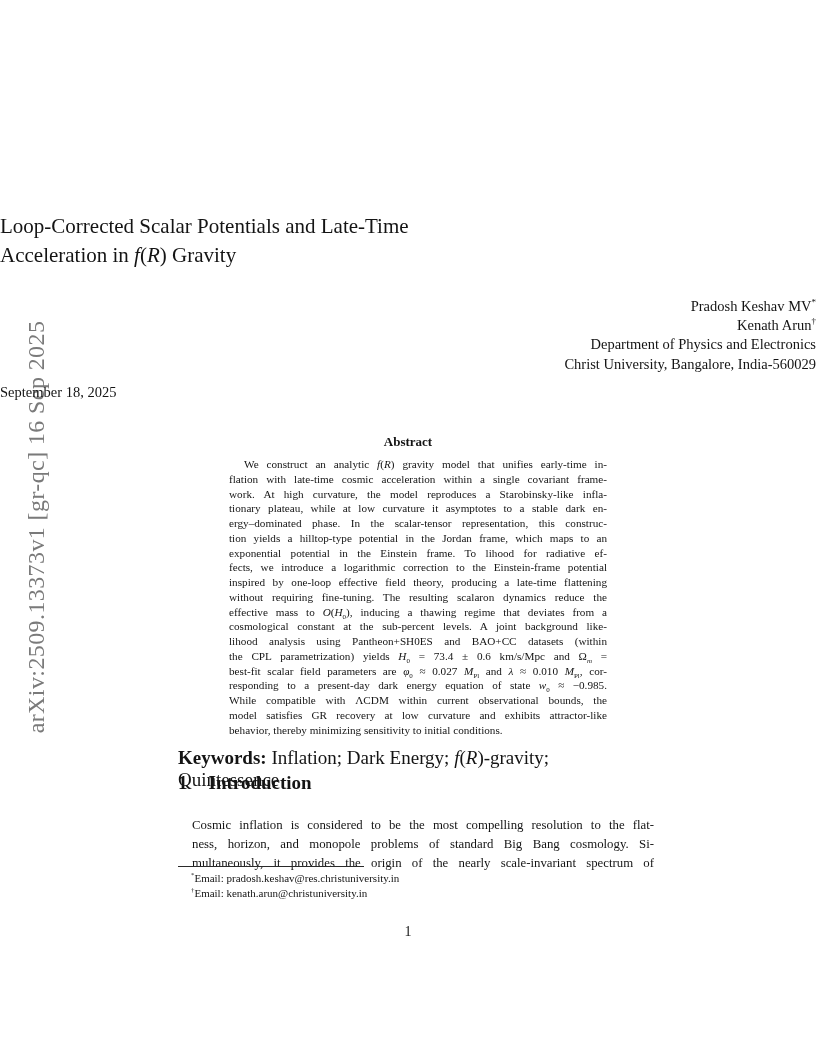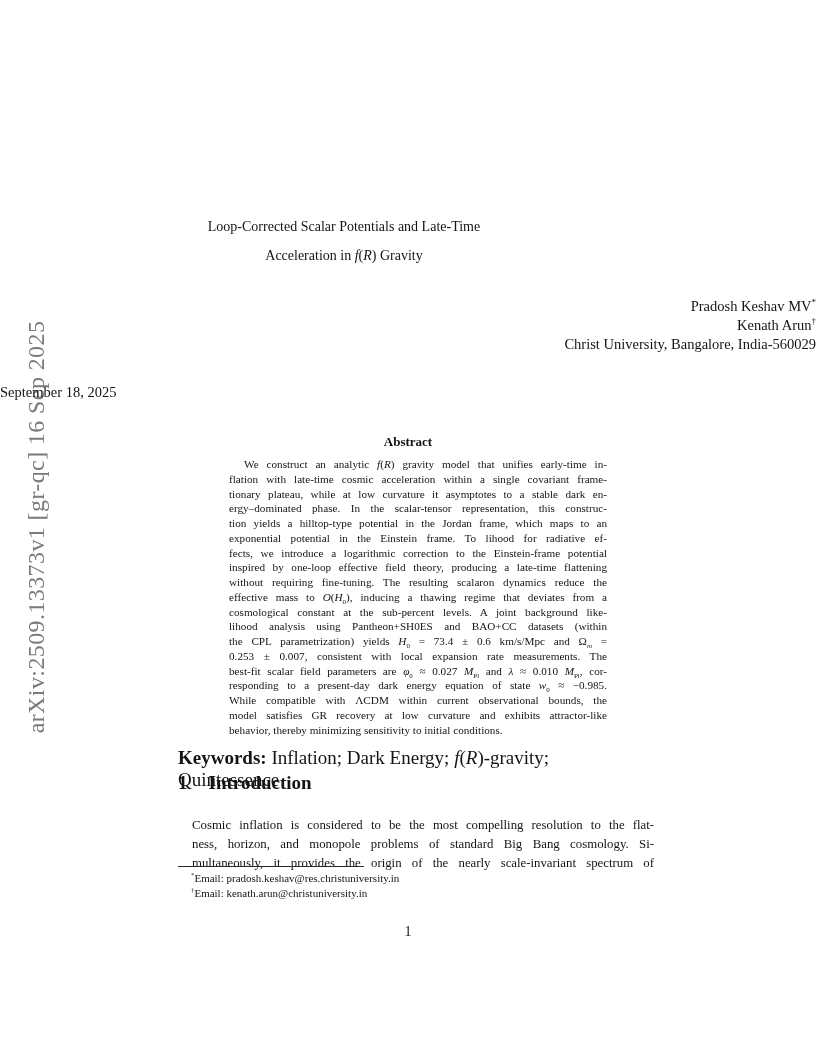--- a/index.html
+++ b/index.html
@@ -18,22 +18,21 @@
     left: 36px;
     transform: translate(-50%, -50%) rotate(-90deg);
     white-space: nowrap;
     font-size: 24px;
     letter-spacing: 0.4px;
     color: #7a7a7a;
   }
   .title-block {
     position: absolute;
     top: 212px; left: 0; width: 688px;
-    text-align: center;
-    font-size: 14px;
+    font-size: 21px;
     line-height: 29px;
   }
   .authors {
     position: absolute;
     top: 297px; left: 0; width: 816px;
     text-align: right;
     font-size: 14.5px;
     line-height: 19.2px;
   }
   .date {
@@ -116,42 +115,43 @@
   <div class="watermark">arXiv:2509.13373v1 [gr-qc] 16 Sep 2025</div>
 
   <header class="title-block">
     <div>Loop-Corrected Scalar Potentials and Late-Time</div>
     <div>Acceleration in <i>f</i>(<i>R</i>) Gravity</div>
   </header>
 
   <div class="authors">
     <div>Pradosh Keshav MV<sup>*</sup></div>
     <div>Kenath Arun<sup>†</sup></div>
+    <div>Department of Physics and Electronics</div>
     <div>Christ University, Bangalore, India-560029</div>
   </div>
 
   <div class="date">September 18, 2025</div>
 
   <section class="abstract">
     <div class="abstract-heading">Abstract</div>
     <div class="abstract-lines">
         <div class="tline">We construct an analytic <i>f</i>(<i>R</i>) gravity model that unifies early-time in-</div>
         <div class="tline">flation with late-time cosmic acceleration within a single covariant frame-</div>
+        <div class="tline">work. At high curvature, the model reproduces a Starobinsky-like infla-</div>
         <div class="tline">tionary plateau, while at low curvature it asymptotes to a stable dark en-</div>
         <div class="tline">ergy–dominated phase. In the scalar-tensor representation, this construc-</div>
         <div class="tline">tion yields a hilltop-type potential in the Jordan frame, which maps to an</div>
         <div class="tline">exponential potential in the Einstein frame. To lihood for radiative ef-</div>
         <div class="tline">fects, we introduce a logarithmic correction to the Einstein-frame potential</div>
         <div class="tline">inspired by one-loop effective field theory, producing a late-time flattening</div>
         <div class="tline">without requiring fine-tuning. The resulting scalaron dynamics reduce the</div>
         <div class="tline">effective mass to <i>O</i>(<i>H</i><sub>0</sub>), inducing a thawing regime that deviates from a</div>
         <div class="tline">cosmological constant at the sub-percent levels. A joint background like-</div>
         <div class="tline">lihood analysis using Pantheon+SH0ES and BAO+CC datasets (within</div>
         <div class="tline">the CPL parametrization) yields <i>H</i><sub>0</sub> = 73.4 ± 0.6 km/s/Mpc and Ω<sub><i>m</i></sub> =</div>
-        <div class="tline">0.253 ± 0.007, consistent with local expansion rate measurements. The</div>
         <div class="tline">best-fit scalar field parameters are <i>φ</i><sub>0</sub> ≈ 0.027 <i>M</i><sub>Pl</sub> and <i>λ</i> ≈ 0.010 <i>M</i><sub>Pl</sub>, cor-</div>
         <div class="tline">responding to a present-day dark energy equation of state <i>w</i><sub>0</sub> ≈ −0.985.</div>
         <div class="tline">While compatible with ΛCDM within current observational bounds, the</div>
         <div class="tline">model satisfies GR recovery at low curvature and exhibits attractor-like</div>
         <div class="tline">behavior, thereby minimizing sensitivity to initial conditions.</div>
       </div>
   </section>
 
   <div class="keywords"><b>Keywords:</b> Inflation; Dark Energy; <i>f</i>(<i>R</i>)-gravity; Quintessence</div>
 

